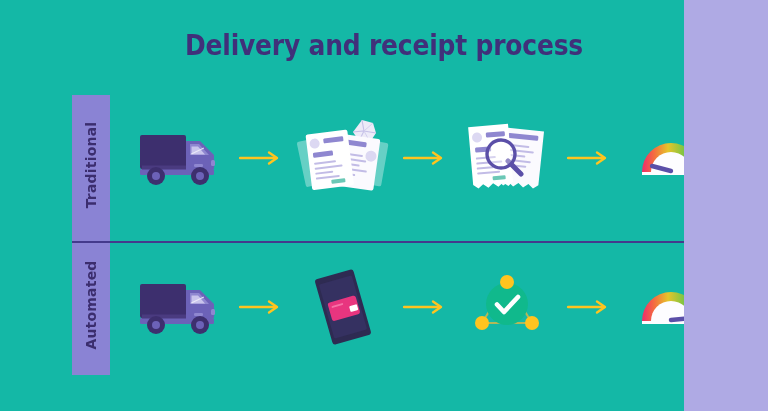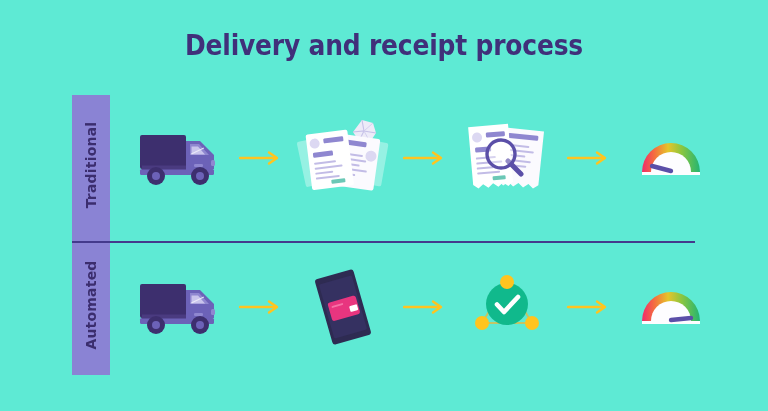--- a/index.html
+++ b/index.html
@@ -9,23 +9,23 @@
   }
   body {
     width: 768px;
     height: 411px;
     overflow: hidden;
     font-family: "Liberation Sans", sans-serif;
     background: #AFAAE4;
   }
   .canvas {
     position: relative;
-    width: 768px;
+    width: 684px;
     height: 411px;
-    background: #5eead4;
+    background: #14b8a6;
     overflow: hidden;
   }
 
   
   .title {
     position: absolute;
     left: 0;
     top: 28px;
     width: 768px;
     text-align: center;

